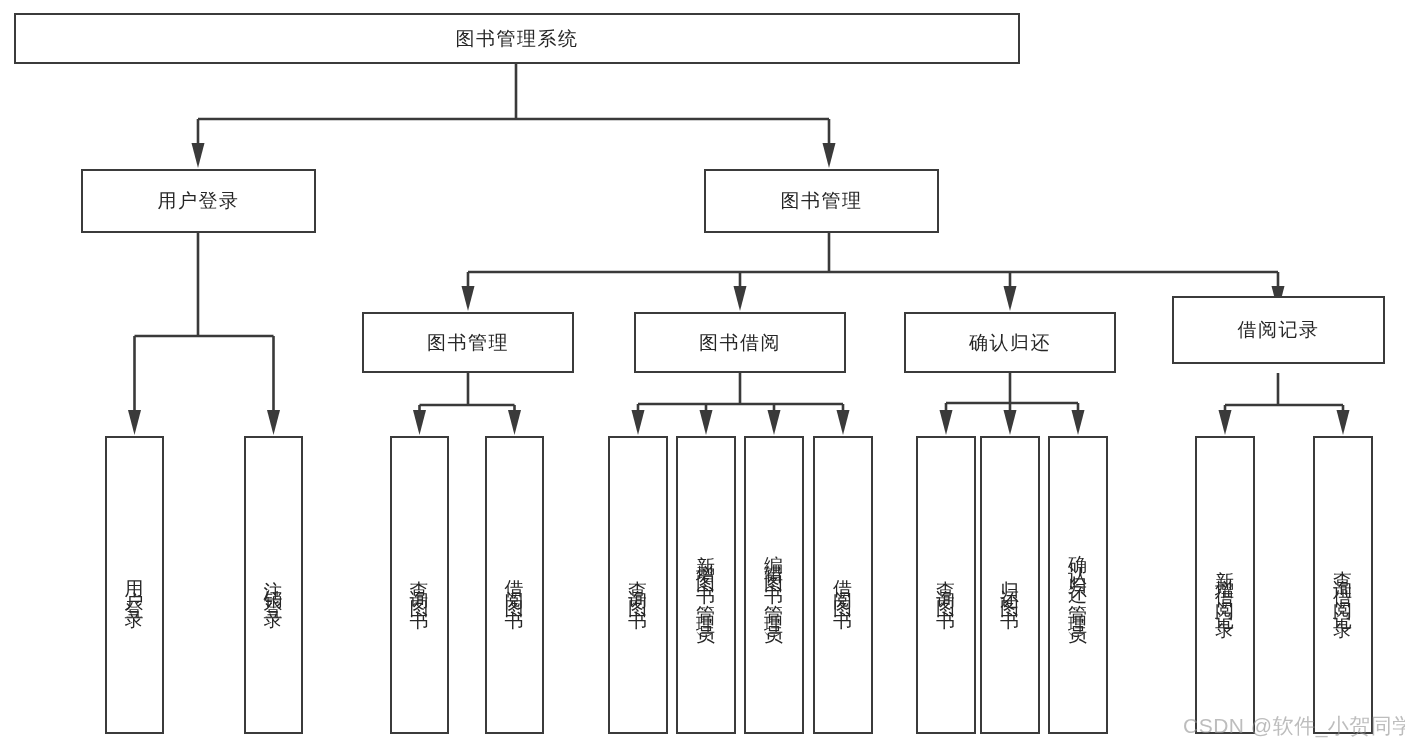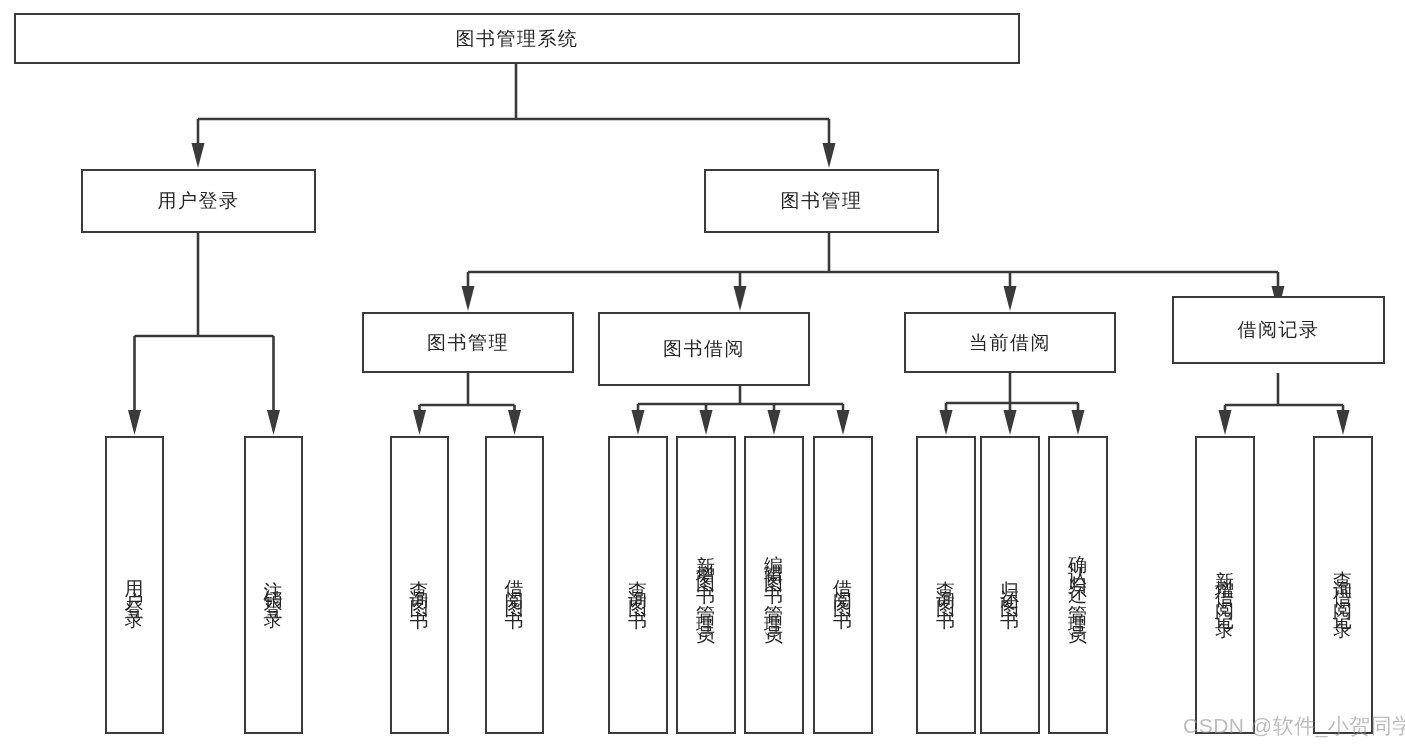--- a/index.html
+++ b/index.html
@@ -83,25 +83,25 @@
   <div class="box h" style="left:81px;top:169px;width:235px;height:64px">
     <span>用户登录</span>
   </div>
   <div class="box h" style="left:704px;top:169px;width:235px;height:64px">
     <span>图书管理</span>
   </div>
 
   <div class="box h" style="left:362px;top:312px;width:212px;height:61px">
     <span>图书管理</span>
   </div>
-  <div class="box h" style="left:598px;top:312px;width:212px;height:74px">
+  <div class="box h" style="left:634px;top:312px;width:212px;height:61px">
     <span>图书借阅</span>
   </div>
   <div class="box h" style="left:904px;top:312px;width:212px;height:61px">
-    <span>当前借阅</span>
+    <span>确认归还</span>
   </div>
   <div class="box h" style="left:1172px;top:296px;width:213px;height:68px">
     <span>借阅记录</span>
   </div>
 
   <div class="box v" style="left:105px;top:436px;width:59px;height:298px">
     <span class="vtext">用户登录</span>
   </div>
   <div class="box v" style="left:244px;top:436px;width:59px;height:298px">
     <span class="vtext">注销登录</span>

